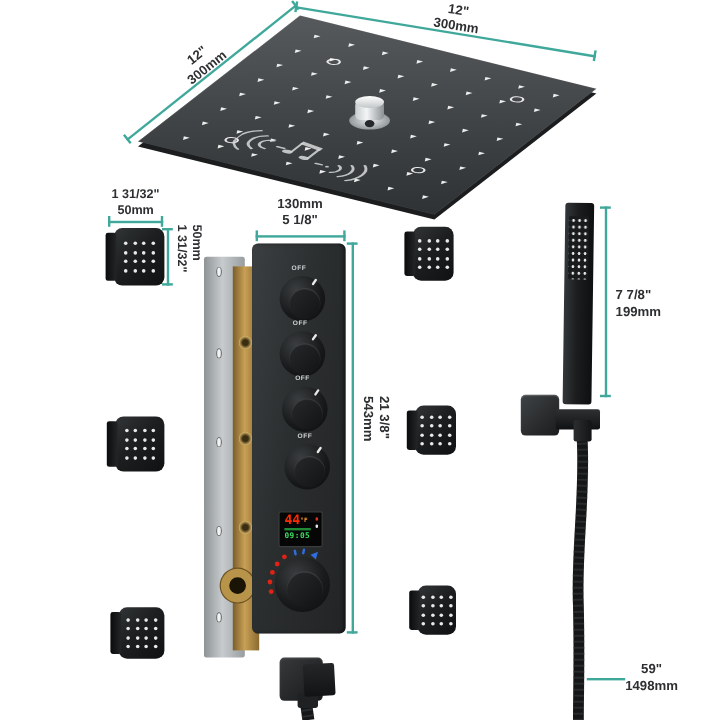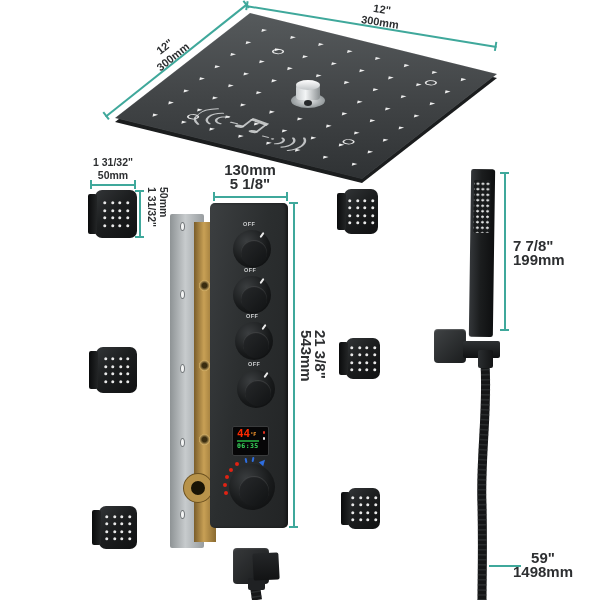--- a/index.html
+++ b/index.html
@@ -14,21 +14,21 @@
   .dline .tick{position:absolute;background:#3FA89B}
   .dline.h .tick{width:1.6px;height:9px;top:-3.7px}
   .dline.h .t1{left:0}.dline.h .t2{right:0}
   .dline.v .tick{height:1.6px;width:9px;left:-3.7px}
   .dline.v .t1{top:0}.dline.v .t2{bottom:0}
   .dlabel{position:absolute;font-weight:700;color:#2d2f31;text-align:center;z-index:6;
           font-size:11px;line-height:13px;white-space:nowrap}
   .dlabel span{display:block}
   .vlabel{writing-mode:vertical-lr;text-align:left}
   .small{font-size:10.5px;line-height:12.5px}
-  .big{font-size:15px;line-height:14px}
+  .big{font-size:11px;line-height:14px}
 
   
   .head-edge,.head-face{position:absolute;left:250px;width:300px;height:300px;
           transform-origin:0 0;transform:matrix(0.8233,0.2033,-0.45,0.35,0,0)}
   .head-edge{top:17px;background:#1b1d1e;z-index:1}
   .head-face{top:13px;z-index:2;background:linear-gradient(150deg,#565a5c,#404345 55%,#2f3234);
           box-shadow:inset 0 0 0 1px rgba(255,255,255,.06)}
   .nozzle{position:absolute;width:0;height:0;border-left:3.5px solid transparent;
           border-right:3.5px solid transparent;border-top:7px solid #eeeeee}
   .ring{position:absolute;width:9px;height:9px;border:2px solid rgba(255,255,255,.88);border-radius:50%}
@@ -409,21 +409,21 @@
   <div class="offl" style="left:248px;top:361px">OFF</div>
   <div class="knobg" style="left:234px;top:367px">
     <span class="ko"></span>
       <span class="ki"></span>
       <span class="ktick"></span>
   </div>
 
   <div class="disp">
     <div class="trow"><span>44</span><sup>°F</sup></div>
     <div class="bar"></div>
-    <div class="time">06:35</div>
+    <div class="time">09:05</div>
     <span class="led" style="right:3px;top:4px;background:#e03020"></span>
     <span class="led" style="right:3px;top:10px;background:#e8e8e8"></span>
   </div>
 
   <div class="tknob">
     <span class="to"></span>
       <span class="ti"></span>
     <span class="rdot" style="left:2px;top:34px"></span>
     <span class="rdot" style="left:1px;top:26px"></span>
     <span class="rdot" style="left:3px;top:18px"></span>

